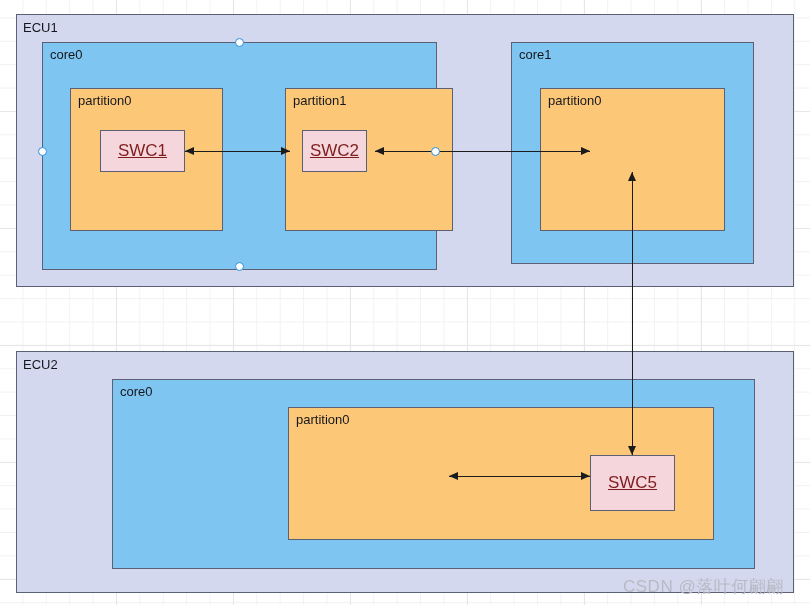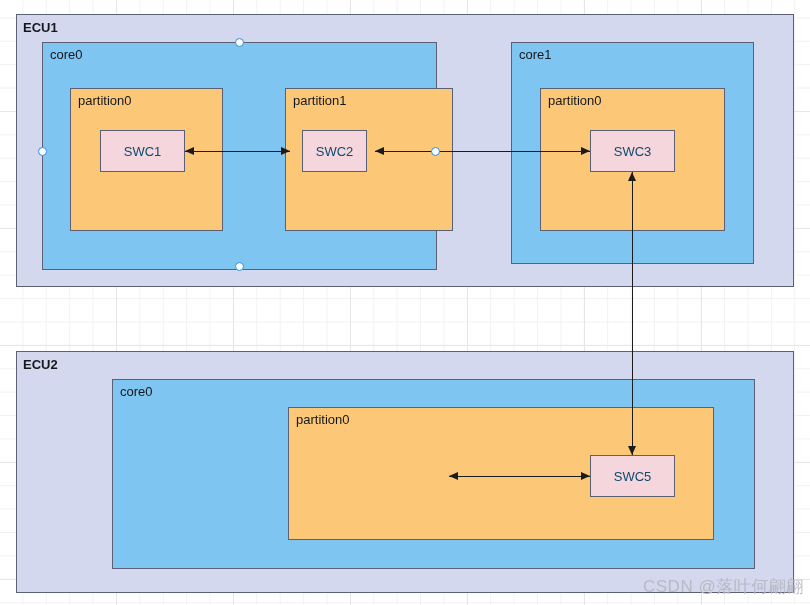--- a/index.html
+++ b/index.html
@@ -55,28 +55,29 @@
   .box-label {
     position: absolute;
     left: 7px;
     top: 4px;
     font-size: 13px;
     color: #15171c;
     line-height: 15px;
     white-space: nowrap;
   }
   .ecu > .box-label {
-    font-weight: bold;
+    font-weight: normal;
     left: 6px;
     top: 5px;
   }
   .swc-label {
-    font-size: 13px;
-    color: #0c4a6e;
+    font-size: 17px;
+    color: #7f1d1d;
     white-space: nowrap;
+    text-decoration: underline;
   }
 
   
   .conn-h {
     position: absolute;
     height: 0;
     border-top: 1.4px solid #1b1b1b;
   }
   .conn-v {
     position: absolute;
@@ -158,38 +159,35 @@
   </div>
 
   <div class="box core" style="left:511px; top:42px; width:243px; height:222px;">
     <span class="box-label">core1</span>
   </div>
 
   <div class="box partition" style="left:540px; top:88px; width:185px; height:143px;">
     <span class="box-label">partition0</span>
   </div>
 
-  <div class="box swc" style="left:590px; top:130px; width:85px; height:42px;">
-    <span class="swc-label">SWC3</span>
-  </div>
 
   <div class="box ecu" style="left:16px; top:351px; width:778px; height:242px;">
     <span class="box-label">ECU2</span>
   </div>
 
   <div class="box core" style="left:112px; top:379px; width:643px; height:190px;">
     <span class="box-label">core0</span>
   </div>
 
   <div class="box partition" style="left:288px; top:407px; width:426px; height:133px;">
     <span class="box-label">partition0</span>
   </div>
 
 
-  <div class="box swc" style="left:590px; top:455px; width:85px; height:42px;">
+  <div class="box swc" style="left:590px; top:455px; width:85px; height:56px;">
     <span class="swc-label">SWC5</span>
   </div>
 
   <div class="conn-h" style="left:185px; top:151px; width:105px;"></div>
   <div class="arrow arrow-left" style="left:185px; top:146.5px;"></div>
   <div class="arrow arrow-right" style="left:281px; top:146.5px;"></div>
 
   <div class="conn-h" style="left:375px; top:151px; width:215px;"></div>
   <div class="arrow arrow-left" style="left:375px; top:146.5px;"></div>
   <div class="arrow arrow-right" style="left:581px; top:146.5px;"></div>
@@ -200,15 +198,15 @@
 
   <div class="conn-h" style="left:449px; top:476px; width:141px;"></div>
   <div class="arrow arrow-left" style="left:449px; top:471.5px;"></div>
   <div class="arrow arrow-right" style="left:581px; top:471.5px;"></div>
 
   <div class="handle" style="left:235px; top:38px;"></div>
   <div class="handle" style="left:38px; top:147px;"></div>
   <div class="handle" style="left:235px; top:262px;"></div>
   <div class="handle" style="left:431px; top:147px;"></div>
 
-  <span class="watermark" style="left:623px; top:575px;margin-left:20px;">CSDN @落叶何翩翩</span>
+  <span class="watermark" style="left:623px; top:575px;">CSDN @落叶何翩翩</span>
 
 </div>
 
 </body></html>

